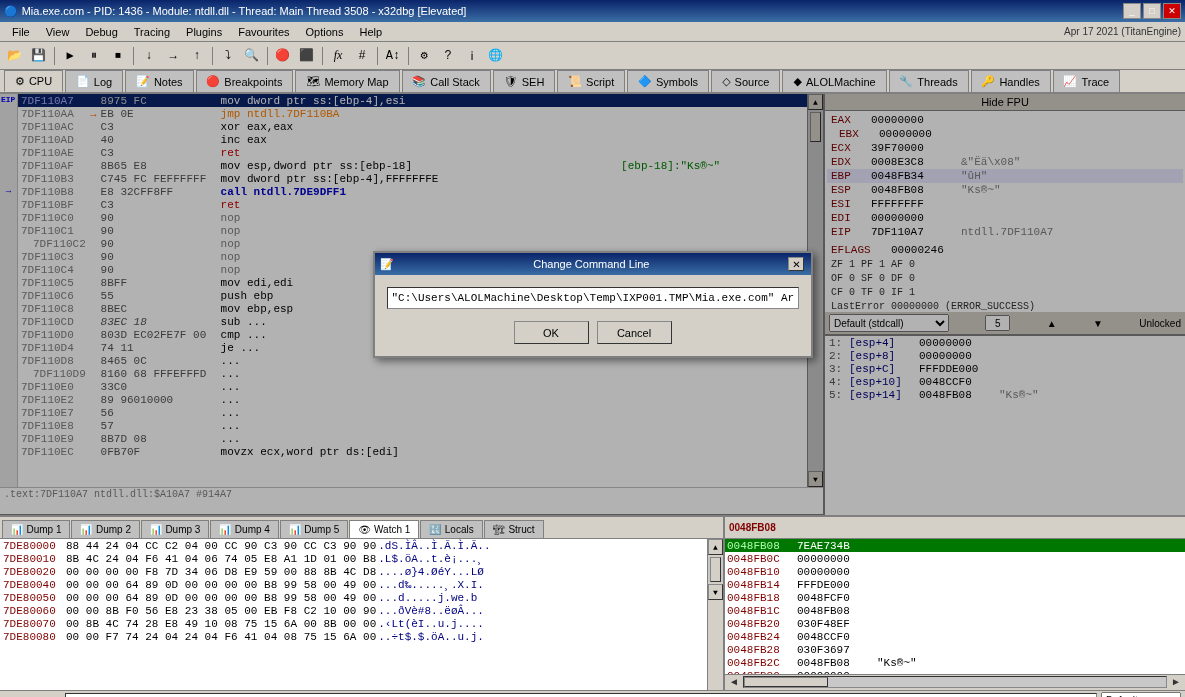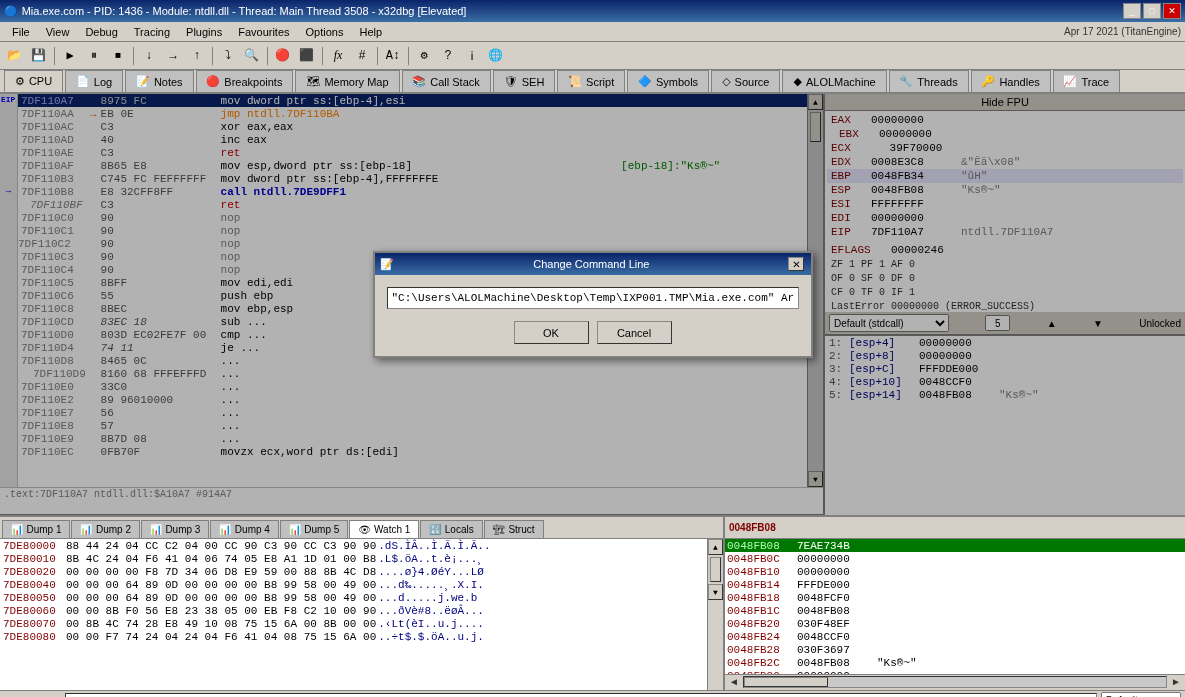--- a/index.html
+++ b/index.html
@@ -491,42 +491,42 @@
     <td style="color:#008000;padding-left:8px;"></td>
   </tr>
               <tr>
     <td style="width:70px;color:#808080;padding-left:3px;">7DF110B8</td>
     <td style="width:10px;"></td>
     <td style="width:120px;color:#555555;">E8 32CFF8FF</td>
     <td style="color:#0000cc;font-weight:bold;">call ntdll.7DE9DFF1</td>
     <td style="color:#008000;padding-left:8px;"></td>
   </tr>
               <tr>
-    <td style="width:70px;color:#808080;padding-left:12px;font-style:italic;">7DF110BF</td>
+    <td style="width:70px;color:#808080;padding-left:3px;">7DF110BF</td>
     <td style="width:10px;"></td>
     <td style="width:120px;color:#555555;">C3</td>
     <td style="color:#cc0000;font-weight:normal;">ret</td>
     <td style="color:#008000;padding-left:8px;"></td>
   </tr>
               <tr>
     <td style="width:70px;color:#808080;padding-left:3px;">7DF110C0</td>
     <td style="width:10px;"></td>
     <td style="width:120px;color:#555555;">90</td>
     <td style="color:#808080;font-weight:normal;">nop</td>
     <td style="color:#008000;padding-left:8px;"></td>
   </tr>
               <tr>
     <td style="width:70px;color:#808080;padding-left:3px;">7DF110C1</td>
     <td style="width:10px;"></td>
     <td style="width:120px;color:#555555;">90</td>
     <td style="color:#808080;font-weight:normal;">nop</td>
     <td style="color:#008000;padding-left:8px;"></td>
   </tr>
               <tr>
-    <td style="width:70px;color:#808080;padding-left:0;">7DF110C2</td>
+    <td style="width:70px;color:#808080;padding-left:15px;">7DF110C2</td>
     <td style="width:10px;"></td>
     <td style="width:120px;color:#555555;">90</td>
     <td style="color:#808080;font-weight:normal;">nop</td>
     <td style="color:#008000;padding-left:8px;"></td>
   </tr>
               <tr>
     <td style="width:70px;color:#808080;padding-left:3px;">7DF110C3</td>
     <td style="width:10px;"></td>
     <td style="width:120px;color:#555555;">90</td>
     <td style="color:#808080;font-weight:normal;">nop</td>
@@ -570,21 +570,21 @@
               <tr>
     <td style="width:70px;color:#808080;padding-left:3px;">7DF110D0</td>
     <td style="width:10px;"></td>
     <td style="width:120px;color:#555555;">803D EC02FE7F 00</td>
     <td style="color:#000000;font-weight:normal;">cmp ...</td>
     <td style="color:#008000;padding-left:8px;"></td>
   </tr>
               <tr>
     <td style="width:70px;color:#808080;padding-left:3px;">7DF110D4</td>
     <td style="width:10px;"></td>
-    <td style="width:120px;color:#555555;font-style:italic;">74 11</td>
+    <td style="width:120px;color:#555555;">74 11</td>
     <td style="color:#000000;font-weight:normal;">je ...</td>
     <td style="color:#008000;padding-left:8px;"></td>
   </tr>
               <tr>
     <td style="width:70px;color:#808080;padding-left:3px;">7DF110D8</td>
     <td style="width:10px;"></td>
     <td style="width:120px;color:#555555;margin-left:8px;">8465 0C</td>
     <td style="color:#000000;font-weight:normal;">...</td>
     <td style="color:#008000;padding-left:8px;"></td>
   </tr>
@@ -663,21 +663,21 @@
           <span style="color:#000000;width:90px;display:inline-block;">00000000</span>
           <span style="color:#808080;"></span>
         </div>
         <div class="reg-row">
           <span style="color:#800000;width:40px;display:inline-block;margin-left:8px;">EBX</span>
           <span style="color:#000000;width:90px;display:inline-block;">00000000</span>
           <span style="color:#808080;"></span>
         </div>
         <div class="reg-row">
           <span style="color:#800000;width:40px;display:inline-block;">ECX</span>
-          <span style="color:#000000;width:90px;display:inline-block;text-align:center;">39F70000</span>
+          <span style="color:#000000;width:90px;display:inline-block;">39F70000</span>
           <span style="color:#808080;"></span>
         </div>
         <div class="reg-row">
           <span style="color:#800000;width:40px;display:inline-block;">EDX</span>
           <span style="color:#000000;width:90px;display:inline-block;">0008E3C8</span>
           <span style="color:#808080;">&amp;"Ëä\x08"</span>
         </div>
         <div class="reg-row" style="background: rgb(232, 232, 255);">
           <span style="color:#800000;width:40px;display:inline-block;">EBP</span>
           <span style="color:#000000;width:90px;display:inline-block;">0048FB34</span>

